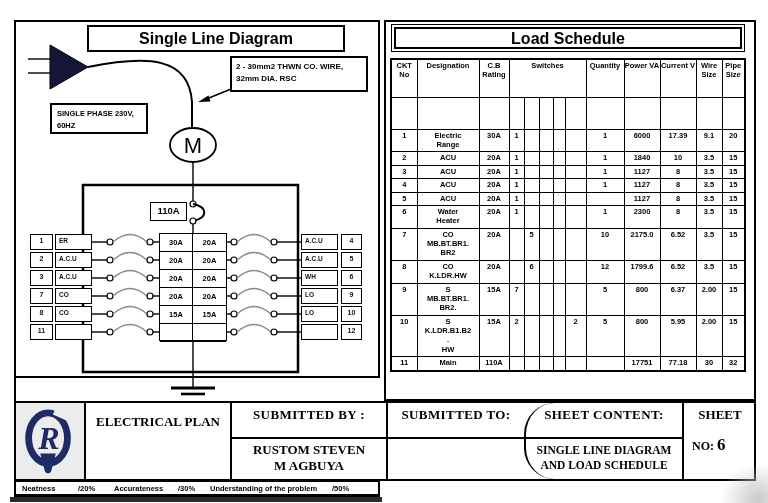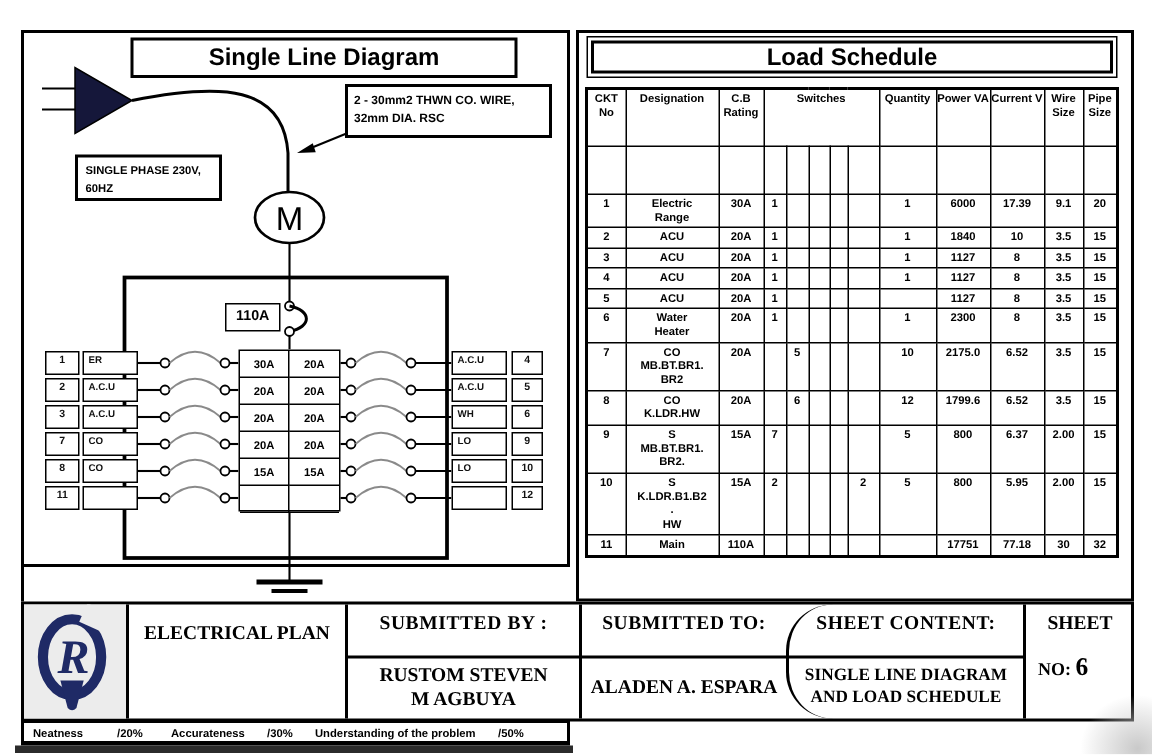--- a/index.html
+++ b/index.html
@@ -454,21 +454,20 @@
     </div>
     <div class="tb-col" style="left:68px; width:146px;">
       <div class="tb-val">ELECTRICAL PLAN</div>
     </div>
     <div class="tb-col" style="left:214px; width:156px;">
       <div class="tb-head">SUBMITTED BY :</div>
       <div class="tb-val" style="padding:0 14px;">RUSTOM STEVEN M AGBUYA</div>
     </div>
     <div class="tb-col" style="left:370px; width:138px;">
       <div class="tb-head">SUBMITTED TO:</div>
-      <div class="tb-val">ALADEN A. ESPARA</div>
     </div>
     <div class="tb-col" style="left:508px; width:158px;border-radius:31px;">
       <div class="tb-head">SHEET CONTENT:</div>
       <div class="tb-val small" style="padding:0 8px;">SINGLE LINE DIAGRAM AND LOAD SCHEDULE</div>
     </div>
     <div class="tb-col sheet-cell" style="left:666px; width:72px;">
       <div class="sheet-word">SHEET</div>
       <div class="sheet-no">
         <span>NO:</span>
         <span class="six">6</span>

